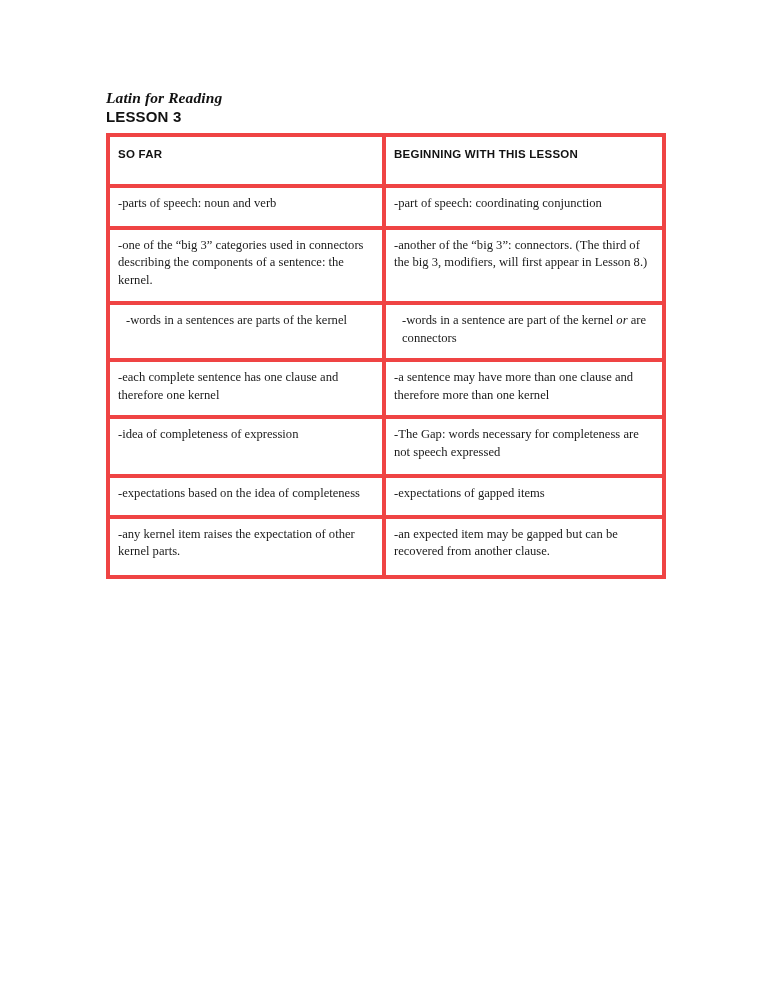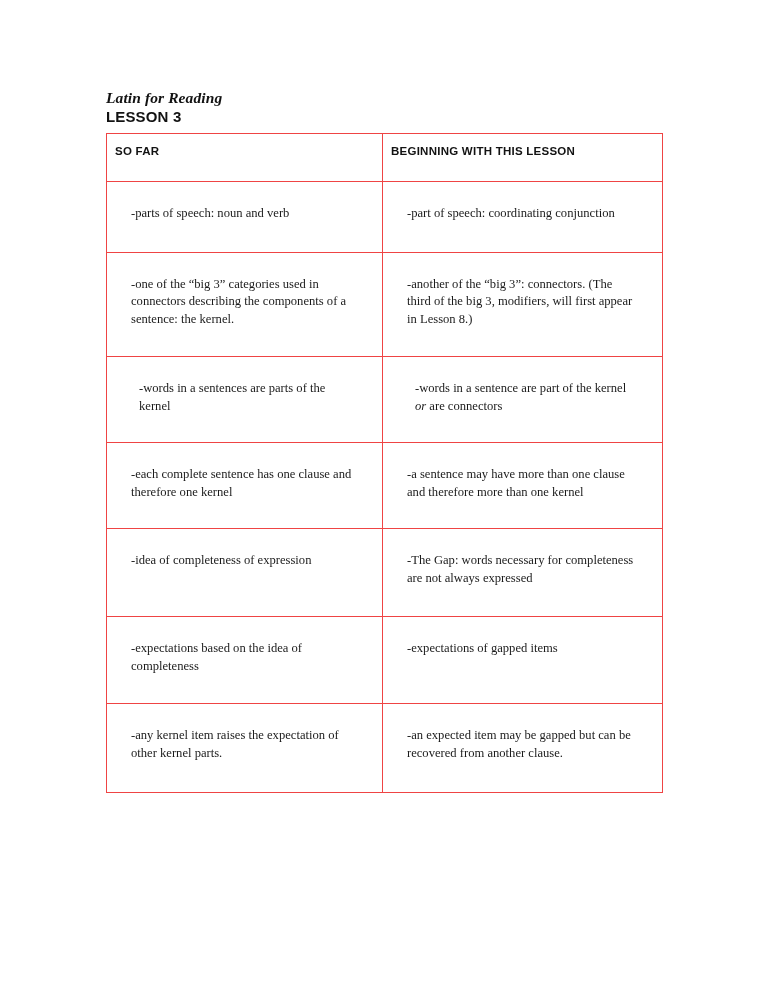--- a/index.html
+++ b/index.html
@@ -62,21 +62,21 @@
     border-collapse: collapse;
     table-layout: fixed;
     border: 1px solid #8e8e8e;
   }
 
   .compare-table col.col-left  { width: 276px; }
   .compare-table col.col-right { width: 280px; }
 
   .compare-table th,
   .compare-table td {
-    border: 1px solid #ef4444;
+    border: 4px solid #ef4444;
     vertical-align: top;
     padding: 7px 8px 9px 8px;
     text-align: left;
   }
 
   .compare-table thead th {
     font-family: "Liberation Sans", sans-serif;
     font-weight: bold;
     font-size: 11.5px;
     line-height: 15px;
@@ -94,21 +94,21 @@
   }
 
   .compare-table tbody tr.r1 td { padding-bottom: 13px; }
   .compare-table tbody tr.r2 td { padding-bottom: 12px; }
   .compare-table tbody tr.r3 td { padding-bottom: 11px; padding-left: 16px; }
   .compare-table tbody tr.r4 td { padding-bottom: 11px; }
   .compare-table tbody tr.r5 td { padding-bottom: 13px; }
   .compare-table tbody tr.r6 td { padding-bottom: 12px; }
   .compare-table tbody tr.r7 td { padding-bottom: 14px; }
 
-  .cell-text { margin: 16px; }
+  .cell-text { margin: 0; }
 
   em.inline-italic { font-style: italic; }
 </style>
 </head>
 <body>
 
 <div class="page">
   <div class="doc-body">
 
     <div class="title-block">
@@ -163,21 +163,21 @@
           <td>
             <p class="cell-text">-a sentence may have more than one clause and therefore more than one kernel</p>
           </td>
         </tr>
 
         <tr class="r5">
           <td>
             <p class="cell-text">-idea of completeness of expression</p>
           </td>
           <td>
-            <p class="cell-text">-The Gap: words necessary for completeness are not always expressed</p>
+            <p class="cell-text">-The Gap: words necessary for completeness are not speech expressed</p>
           </td>
         </tr>
 
         <tr class="r6">
           <td>
             <p class="cell-text">-expectations based on the idea of completeness</p>
           </td>
           <td>
             <p class="cell-text">-expectations of gapped items</p>
           </td>

